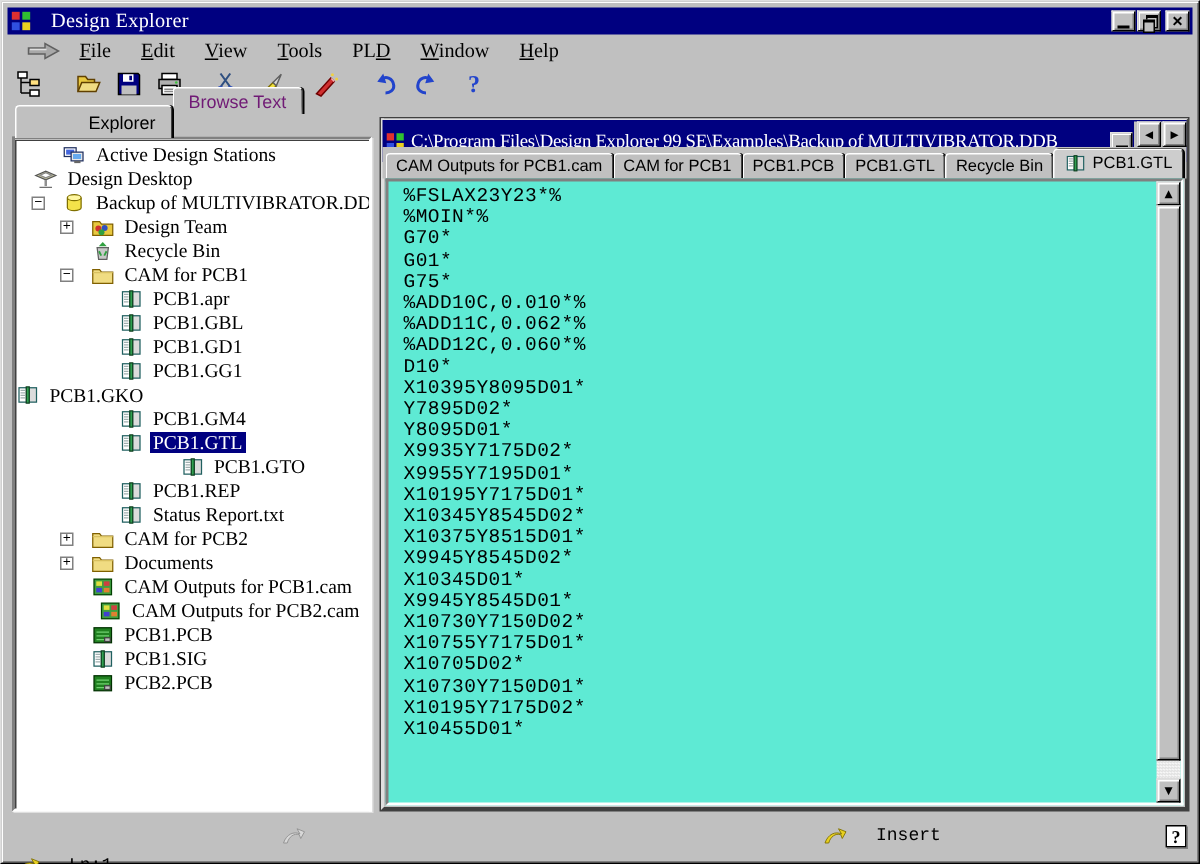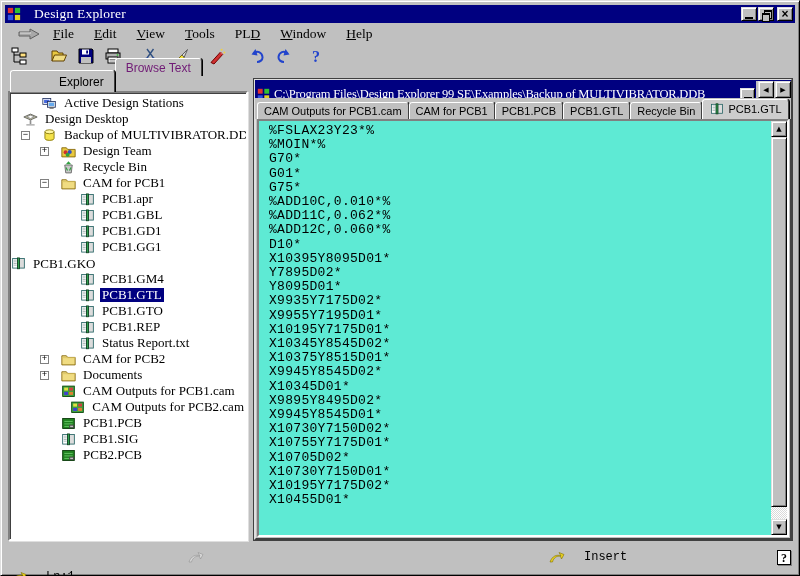--- a/index.html
+++ b/index.html
@@ -330,21 +330,21 @@
       </div>
       <div class="tree-row" style="padding-left: 69px;">
         <span class="ticon"><svg viewBox="0 0 18 18" width="17" height="15">
             <rect x="2" y="3" width="6" height="11.5" fill="#fff" stroke="#206060"></rect>
             <path d="M3.2 5 h3.6 M3.2 7 h3.6 M3.2 9 h3.6 M3.2 11 h3.6" stroke="#a0b0b0"></path>
             <rect x="10" y="3" width="6" height="11.5" fill="#dcdcdc" stroke="#206060"></rect>
             <rect x="7.8" y="2.3" width="2.4" height="13" fill="#30a050" stroke="#104020"></rect>
           </svg></span>
         <span class="tree-label sel">PCB1.GTL</span>
       </div>
-      <div class="tree-row" style="padding-left: 69px;">
+      <div class="tree-row" style="padding-left: 69px; justify-content: center;">
         <span class="ticon"><svg viewBox="0 0 18 18" width="17" height="15">
             <rect x="2" y="3" width="6" height="11.5" fill="#fff" stroke="#206060"></rect>
             <path d="M3.2 5 h3.6 M3.2 7 h3.6 M3.2 9 h3.6 M3.2 11 h3.6" stroke="#a0b0b0"></path>
             <rect x="10" y="3" width="6" height="11.5" fill="#dcdcdc" stroke="#206060"></rect>
             <rect x="7.8" y="2.3" width="2.4" height="13" fill="#30a050" stroke="#104020"></rect>
           </svg></span>
         <span class="tree-label">PCB1.GTO</span>
       </div>
       <div class="tree-row" style="padding-left: 69px;">
         <span class="ticon"><svg viewBox="0 0 18 18" width="17" height="15">
@@ -383,21 +383,21 @@
       <div class="tree-row" style="padding-left: 50px;">
         <span class="ticon"><svg viewBox="0 0 18 18" width="17" height="15">
             <rect x="2" y="2.5" width="14" height="12.5" fill="#40a040" stroke="#004000"></rect>
             <rect x="3.8" y="4.3" width="4.6" height="3.6" fill="#e0e040"></rect>
             <rect x="9.8" y="4.3" width="4.6" height="3.6" fill="#d04040"></rect>
             <rect x="3.8" y="9.5" width="4.6" height="3.6" fill="#4040d0"></rect>
             <rect x="9.8" y="9.5" width="4.6" height="3.6" fill="#e08030"></rect>
           </svg></span>
         <span class="tree-label">CAM Outputs for PCB1.cam</span>
       </div>
-      <div class="tree-row" style="padding-left: 55px; justify-content: flex-end;">
+      <div class="tree-row" style="padding-left: 55px;">
         <span class="ticon"><svg viewBox="0 0 18 18" width="17" height="15">
             <rect x="2" y="2.5" width="14" height="12.5" fill="#40a040" stroke="#004000"></rect>
             <rect x="3.8" y="4.3" width="4.6" height="3.6" fill="#e0e040"></rect>
             <rect x="9.8" y="4.3" width="4.6" height="3.6" fill="#d04040"></rect>
             <rect x="3.8" y="9.5" width="4.6" height="3.6" fill="#4040d0"></rect>
             <rect x="9.8" y="9.5" width="4.6" height="3.6" fill="#e08030"></rect>
           </svg></span>
         <span class="tree-label">CAM Outputs for PCB2.cam</span>
       </div>
       <div class="tree-row" style="padding-left: 50px;">
@@ -483,21 +483,20 @@
           <div>X10395Y8095D01*</div>
           <div>Y7895D02*</div>
           <div>Y8095D01*</div>
           <div>X9935Y7175D02*</div>
           <div>X9955Y7195D01*</div>
           <div>X10195Y7175D01*</div>
           <div>X10345Y8545D02*</div>
           <div>X10375Y8515D01*</div>
           <div>X9945Y8545D02*</div>
           <div>X10345D01*</div>
-          <div>X9895Y8495D02*</div>
           <div>X9945Y8545D01*</div>
           <div>X10730Y7150D02*</div>
           <div>X10755Y7175D01*</div>
           <div>X10705D02*</div>
           <div>X10730Y7150D01*</div>
           <div>X10195Y7175D02*</div>
           <div>X10455D01*</div>
         </div>
       <div class="vscroll">
         <button class="sbtn up">▲</button>

